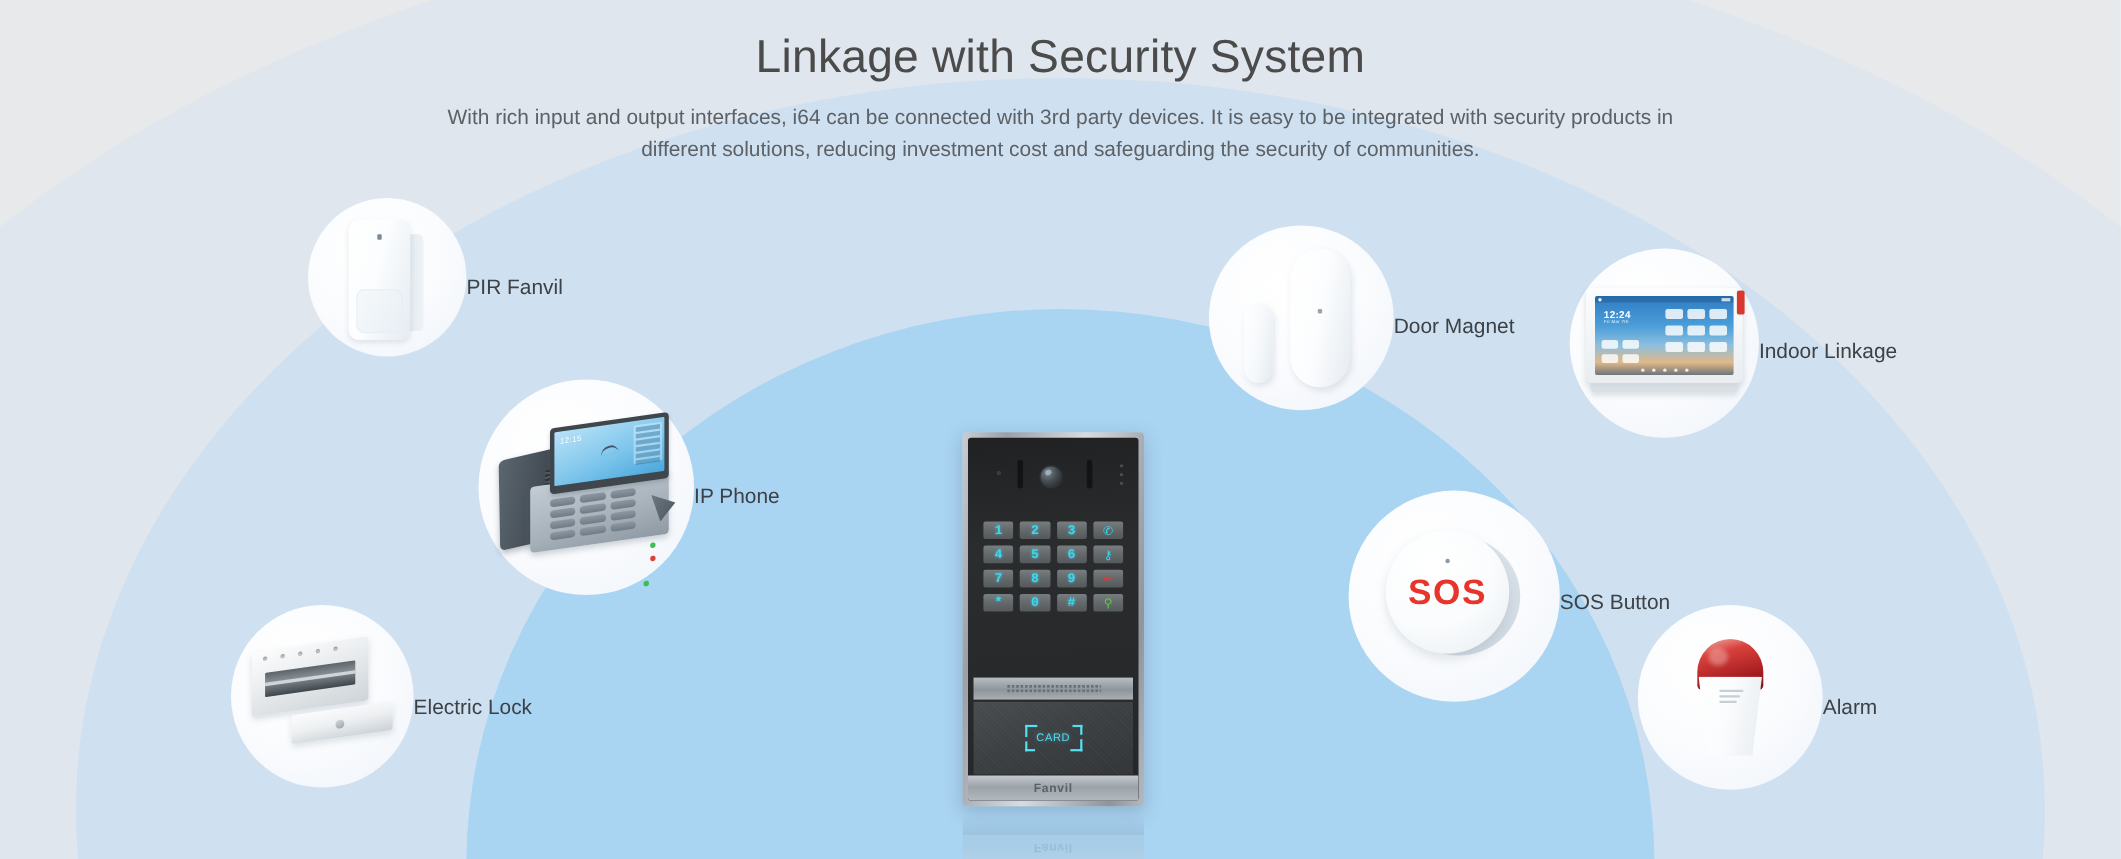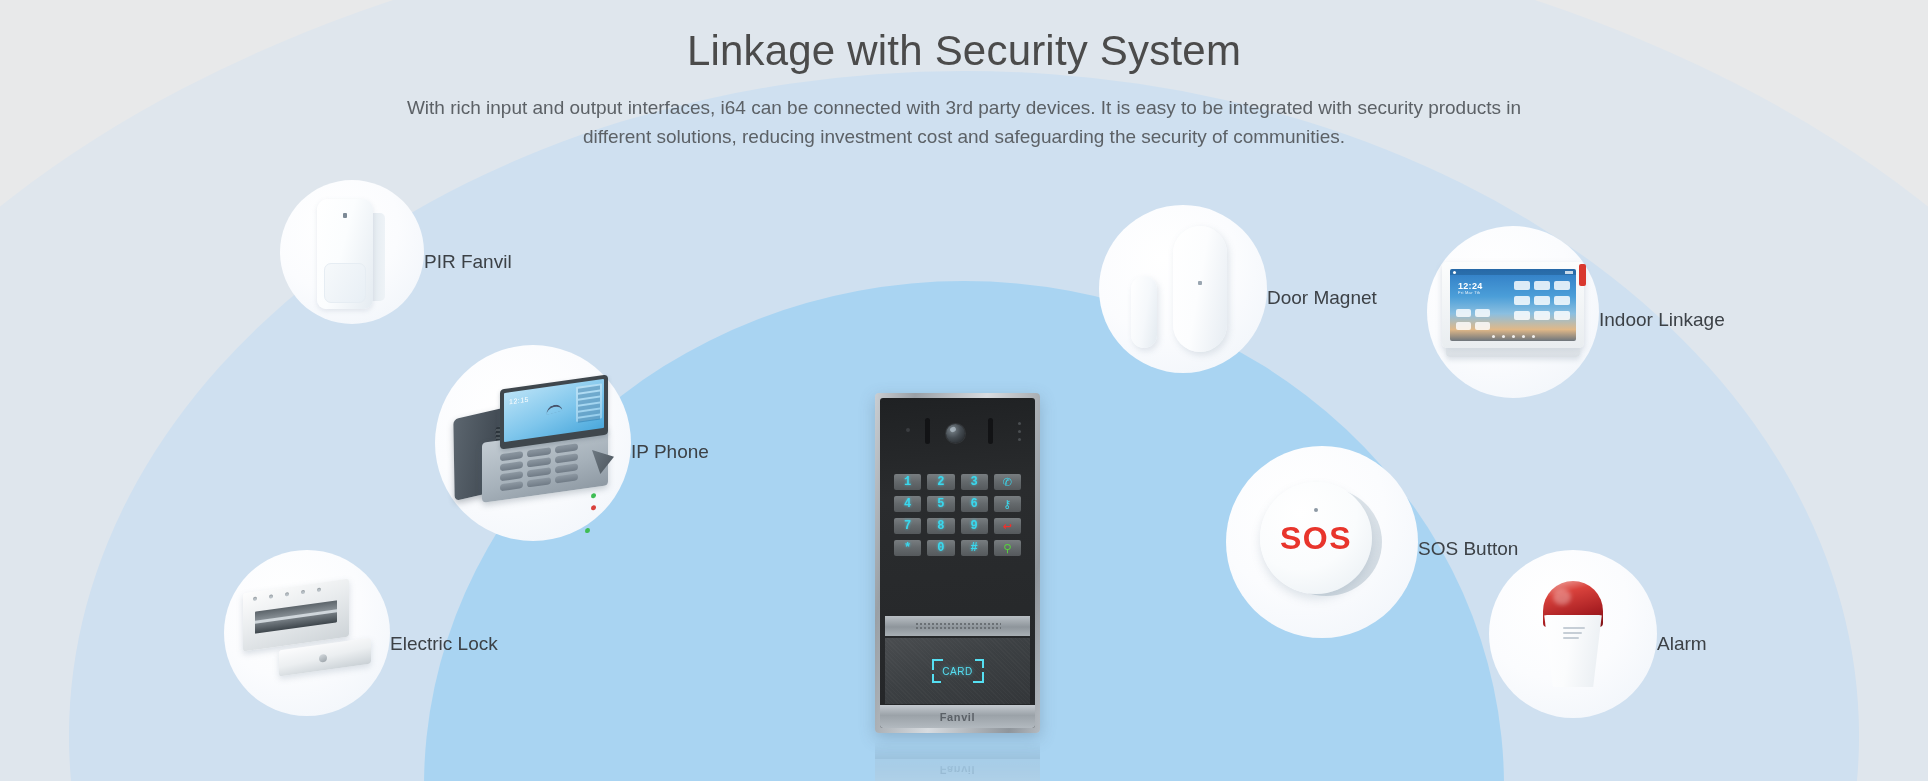--- a/index.html
+++ b/index.html
@@ -240,21 +240,21 @@
     clip-path: polygon(10% 0, 90% 0, 78% 100%, 22% 100%);
     box-shadow: 0 3px 7px rgba(120,140,160,.2);
   }
   .al-lines { position:absolute; left:26px; top:46px; width:22px; }
   .al-lines i { display:block; height:2px; background:#c6ced6; margin-bottom:3px;
     border-radius:1px; }
   .al-lines i:nth-child(2){width:86%;}
   .al-lines i:nth-child(3){width:72%;}
 
   
-  #dev-lock { left: 224px; top: 550px; }
+  #dev-lock { left: 210px; top: 550px; }
   #dev-lock .bubble { width: 166px; height: 166px; }
   #dev-lock .device-label { margin-top: 22px; }
   .lk-art { position: relative; width: 128px; height: 102px; }
   .lk-mag {
     position:absolute; left:0; top:4px; width:106px; height:58px;
     background: linear-gradient(165deg,#fdfdfd 0%,#e9ecee 45%,#ced4d8 100%);
     border-radius:3px; transform: skewY(-8deg);
     box-shadow: 0 3px 6px rgba(110,130,150,.25);
   }
   .lk-slot {

